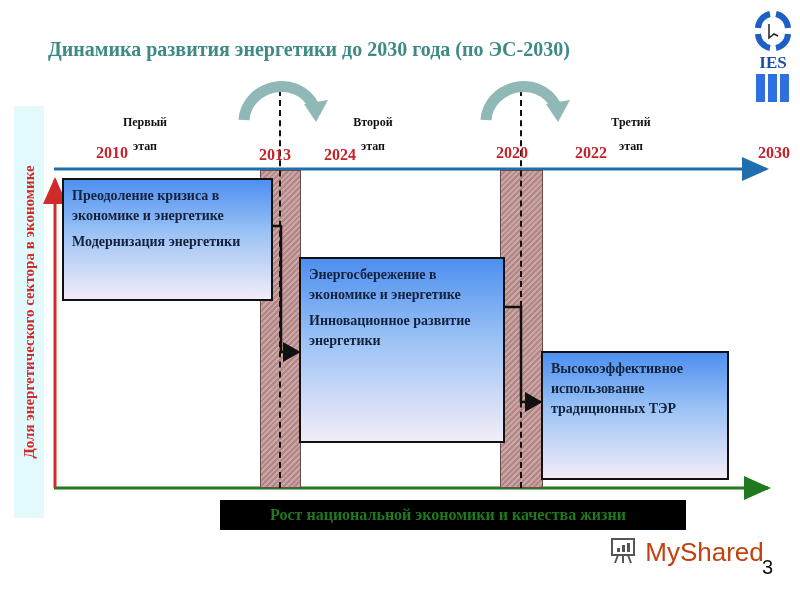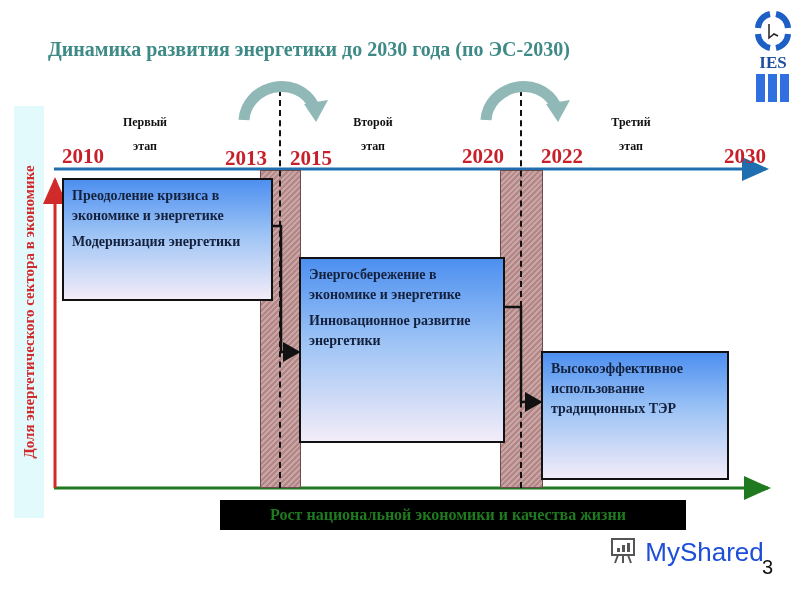--- a/index.html
+++ b/index.html
@@ -5,33 +5,33 @@
   html, body { margin:0; padding:0; }
   body { width:800px; height:600px; background:#ffffff; position:relative; overflow:hidden;
          font-family:"Liberation Serif","DejaVu Serif",serif; }
   .abs { position:absolute; }
   .title { left:48px; top:38px; font-size:20px; font-weight:bold; color:#3d8a86; white-space:nowrap; }
   .logo { left:750px; top:8px; width:46px; height:95px; }
   .ylabel-bg { left:14px; top:106px; width:30px; height:412px; background:#e3fafd; }
   .ylabel { left:29px; top:312px; transform:translate(-50%,-50%) rotate(-90deg); white-space:nowrap;
             font-size:15px; font-weight:bold; color:#d12a2a; }
   .stage { font-size:12px; font-weight:bold; color:#111; text-align:center; line-height:24px; }
-  .year { font-size:21px; font-weight:bold; color:#c8202a; }
+  .year { font-size:16px; font-weight:bold; color:#c8202a;margin-left:34px; }
   .hatch { background:repeating-linear-gradient(135deg,#c9a6a6 0 2px,#b48686 2px 4px);
            border:1px solid #6b4c4c; box-sizing:border-box; }
   .dash { width:0; border-left:2px dashed #111; }
   .box { border:2px solid #111; box-sizing:border-box;
          background:linear-gradient(to bottom,#4d8ff0 0%,#9cc3f5 45%,#f3ecf8 100%);
          padding:6px 8px; font-size:14px; font-weight:bold; color:#14213d; line-height:20px; }
   .box p { margin:0 0 6px 0; }
   .bottom-bar { left:220px; top:500px; width:466px; height:30px; background:#000000;
                 text-align:center; box-sizing:border-box; padding-right:10px;
                 font-size:16px; font-weight:bold; color:#1f7a1f; line-height:30px; }
   .myshared { left:608px; top:535px; font-family:"Liberation Sans","DejaVu Sans",sans-serif;
-              font-size:26px; color:#1d4ed8; }
+              font-size:26px; color:#c2410c; }
   .pagenum { left:762px; top:556px; font-family:"Liberation Sans","DejaVu Sans",sans-serif;
              font-size:20px; color:#111; }
 </style>
 </head>
 <body>
 
 <div class="abs title">Динамика развития энергетики до 2030 года (по ЭС-2030)</div>
 
 <div class="abs logo">
   <svg width="46" height="95" viewBox="0 0 46 95">
@@ -96,21 +96,21 @@
   <div>Второй</div>
   <div>этап</div>
 </div>
 <div class="abs stage" style="left:586px;top:110px;width:90px;">
   <div>Третий</div>
   <div>этап</div>
 </div>
 
 <div class="abs year" style="left:62px;top:144px;">2010</div>
 <div class="abs year" style="left:225px;top:146px;">2013</div>
-<div class="abs year" style="left:290px;top:146px;">2015</div>
+<div class="abs year" style="left:290px;top:146px;">2024</div>
 <div class="abs year" style="left:462px;top:144px;">2020</div>
 <div class="abs year" style="left:541px;top:144px;">2022</div>
 <div class="abs year" style="left:724px;top:144px;">2030</div>
 
 <svg class="abs" style="left:0;top:0;" width="800" height="600">
   <polyline points="262,226 281,226 281,352 298,352" stroke="#111" stroke-width="2.5" fill="none" marker-end="url(#arrBlack)"></polyline>
   <polyline points="504,307 521,307 521,402 540,402" stroke="#111" stroke-width="2.5" fill="none" marker-end="url(#arrBlack)"></polyline>
 </svg>
 
 <div class="abs box" style="left:62px;top:178px;width:211px;height:123px;">

